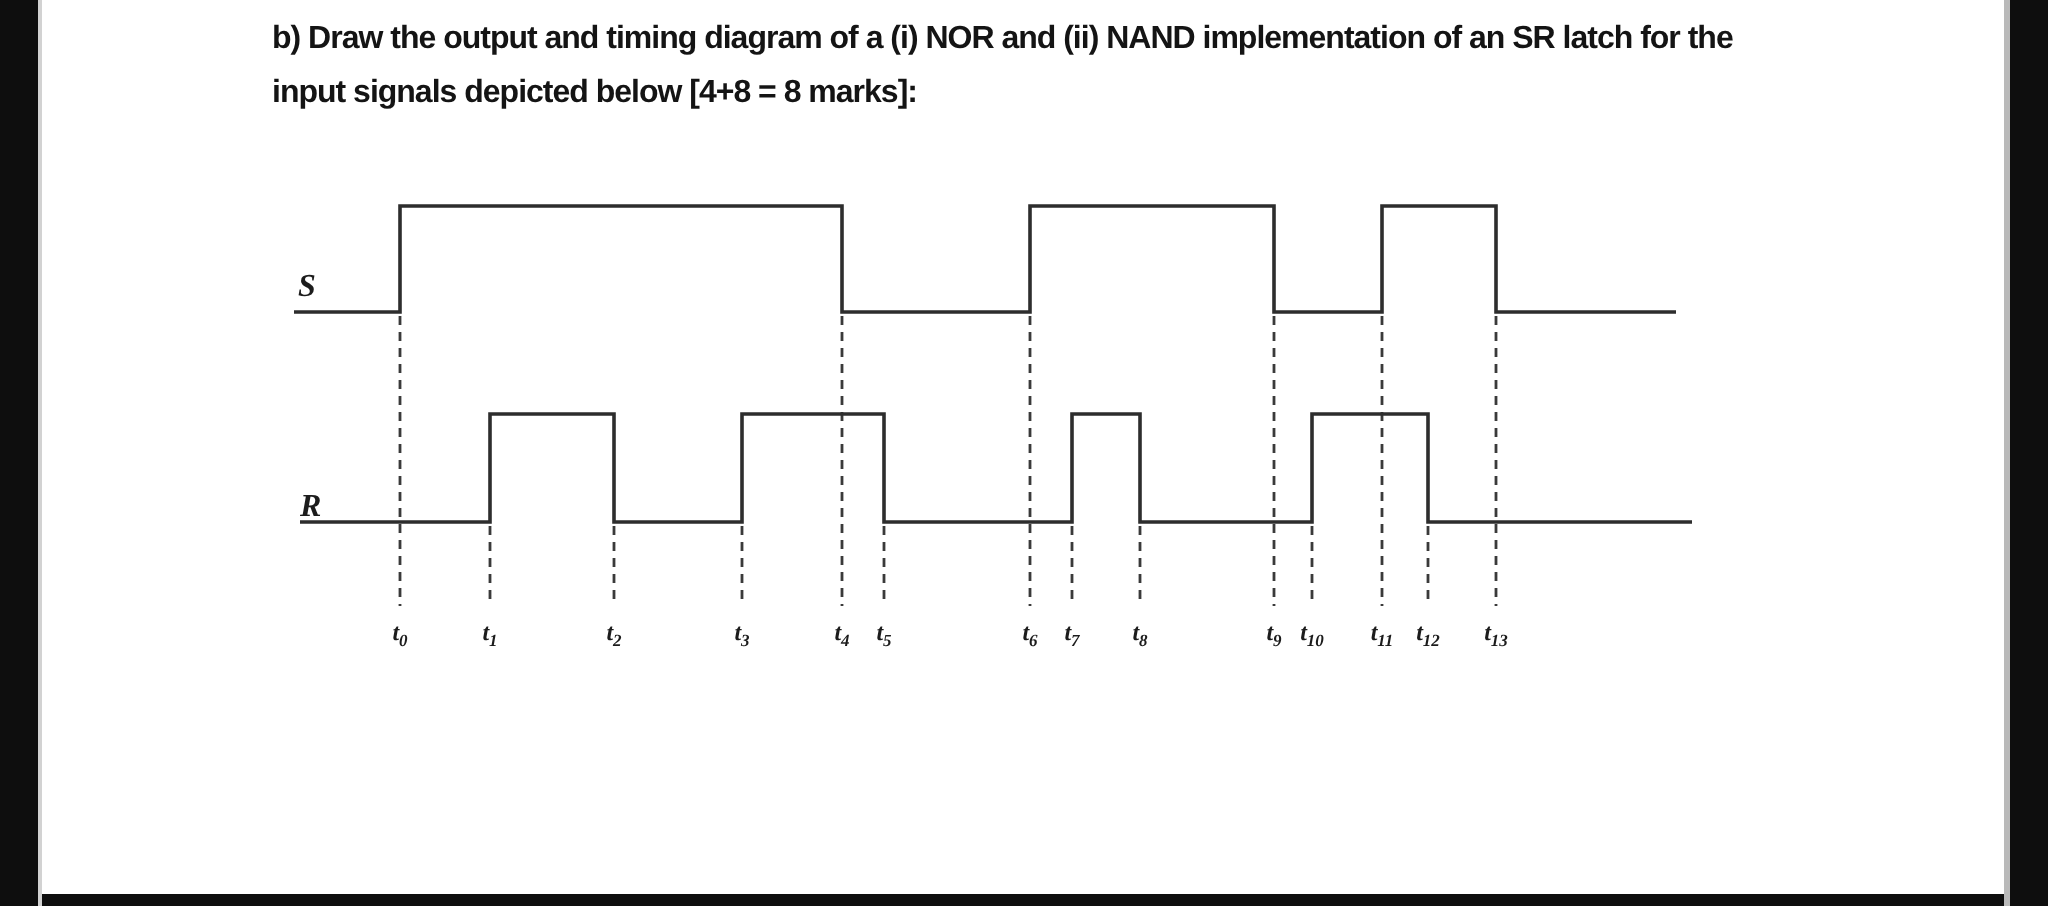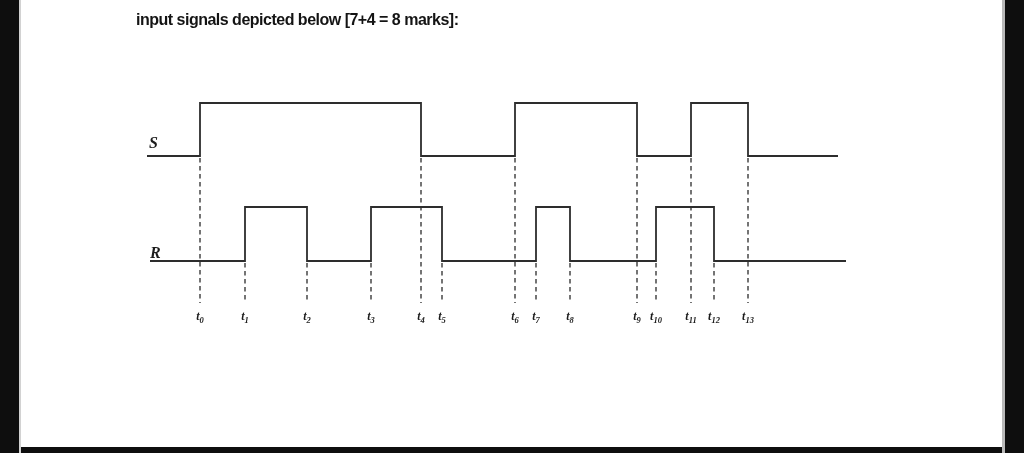--- a/index.html
+++ b/index.html
@@ -38,21 +38,22 @@
 <body>
 
 <div class="page">
   <div class="bar left"></div>
   <div class="bar right"></div>
   <div class="bar bottom"></div>
   <div class="edge-line left-edge"></div>
   <div class="edge-line right-edge"></div>
 
   <div class="question">
-    <div>input signals depicted below [7+4 = 8 marks]:</div>
+    <div>b) Draw the output and timing diagram of a (i) NOR and (ii) NAND implementation of an SR latch for the</div>
+    <div>input signals depicted below [4+8 = 8 marks]:</div>
   </div>
 
   <svg class="diagram" width="1024" height="453" viewBox="0 0 1024 453">
       <line x1="200" y1="158" x2="200" y2="303" stroke="#3a3a3a" stroke-width="1.4" stroke-dasharray="4.5 3.5"></line>
       <line x1="245" y1="263" x2="245" y2="303" stroke="#3a3a3a" stroke-width="1.4" stroke-dasharray="4.5 3.5"></line>
       <line x1="307" y1="263" x2="307" y2="303" stroke="#3a3a3a" stroke-width="1.4" stroke-dasharray="4.5 3.5"></line>
       <line x1="371" y1="263" x2="371" y2="303" stroke="#3a3a3a" stroke-width="1.4" stroke-dasharray="4.5 3.5"></line>
       <line x1="421" y1="158" x2="421" y2="303" stroke="#3a3a3a" stroke-width="1.4" stroke-dasharray="4.5 3.5"></line>
       <line x1="442" y1="263" x2="442" y2="303" stroke="#3a3a3a" stroke-width="1.4" stroke-dasharray="4.5 3.5"></line>
       <line x1="515" y1="158" x2="515" y2="303" stroke="#3a3a3a" stroke-width="1.4" stroke-dasharray="4.5 3.5"></line>

